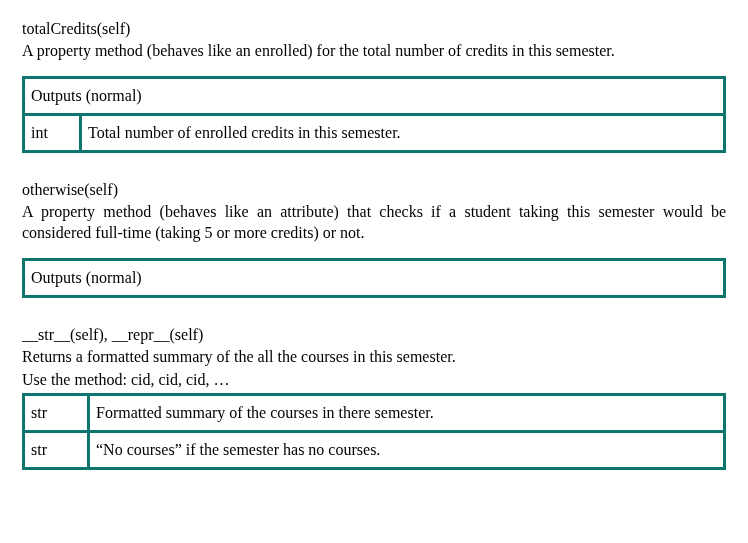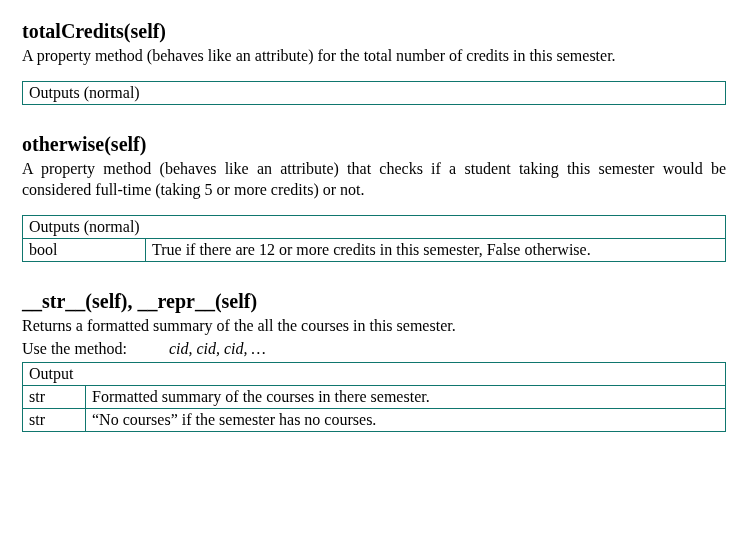--- a/index.html
+++ b/index.html
@@ -6,97 +6,92 @@
       font-family: "Times New Roman", Times, serif;
       font-size: 16px;
       color: #000;
       background: #fff;
       margin: 0;
       padding: 20px 22px;
       width: 748px;
       box-sizing: border-box;
     }
     .method-title {
-      font-weight: bold;
+      font-weight: normal;
       margin: 0 0 2px 0;
-      font-size: 20px;
+      font-size: 16px;
     }
     .method-desc {
       margin: 0 0 14px 0;
       line-height: 1.35;
       text-align: justify;
     }
     .desc-tight {
       margin-bottom: 2px;
     }
     table {
       border-collapse: collapse;
       width: 100%;
       margin-bottom: 28px;
     }
     table.last {
       margin-bottom: 0;
     }
     td {
-      border: 1px solid #0f766e;
-      padding: 2px 6px;
+      border: 3px solid #0f766e;
+      padding: 8px 6px;
       font-size: 16px;
       vertical-align: top;
     }
     .col-type-narrow {
       width: 42px;
     }
     .col-type-wide {
       width: 110px;
     }
     .col-type-str {
       width: 50px;
     }
     .italic {
-      font-style: italic;
-      margin-left: 38px;
     }
   </style>
 </head>
 <body>
 
 <p class="method-title">totalCredits(self)</p>
-<p class="method-desc">A property method (behaves like an attribute) for the total number of credits in this semester.</p>
+<p class="method-desc">A property method (behaves like an enrolled) for the total number of credits in this semester.</p>
 <table>
   <tbody>
       <tr>
     <td colspan="2">Outputs (normal)</td>
+  </tr>
+  <tr>
+    <td class="col-type-narrow">int</td>
+    <td>Total number of enrolled credits in this semester.</td>
   </tr>
 </tbody>
   </table>
 
 <p class="method-title">otherwise(self)</p>
 <p class="method-desc">A property method (behaves like an attribute) that checks if a student taking this semester would be considered full-time (taking 5 or more credits) or not.</p>
 <table>
   <tbody>
       <tr>
     <td colspan="2">Outputs (normal)</td>
   </tr>
-  <tr>
-    <td class="col-type-wide">bool</td>
-    <td>True if there are 12 or more credits in this semester, False otherwise.</td>
-  </tr>
 </tbody>
   </table>
 
 <p class="method-title">__str__(self), __repr__(self)</p>
 <p class="method-desc desc-tight">Returns a formatted summary of the all the courses in this semester.</p>
 <p class="method-desc desc-tight">
   <span>Use the method: </span><span class="italic">cid, cid, cid, …</span>
 </p>
 <table class="last">
   <tbody>
-      <tr>
-    <td colspan="2">Output</td>
-  </tr>
   <tr>
     <td class="col-type-str">str</td>
     <td>Formatted summary of the courses in there semester.</td>
   </tr>
   <tr>
     <td class="col-type-str">str</td>
     <td>“No courses” if the semester has no courses.</td>
   </tr>
 </tbody>
   </table>

